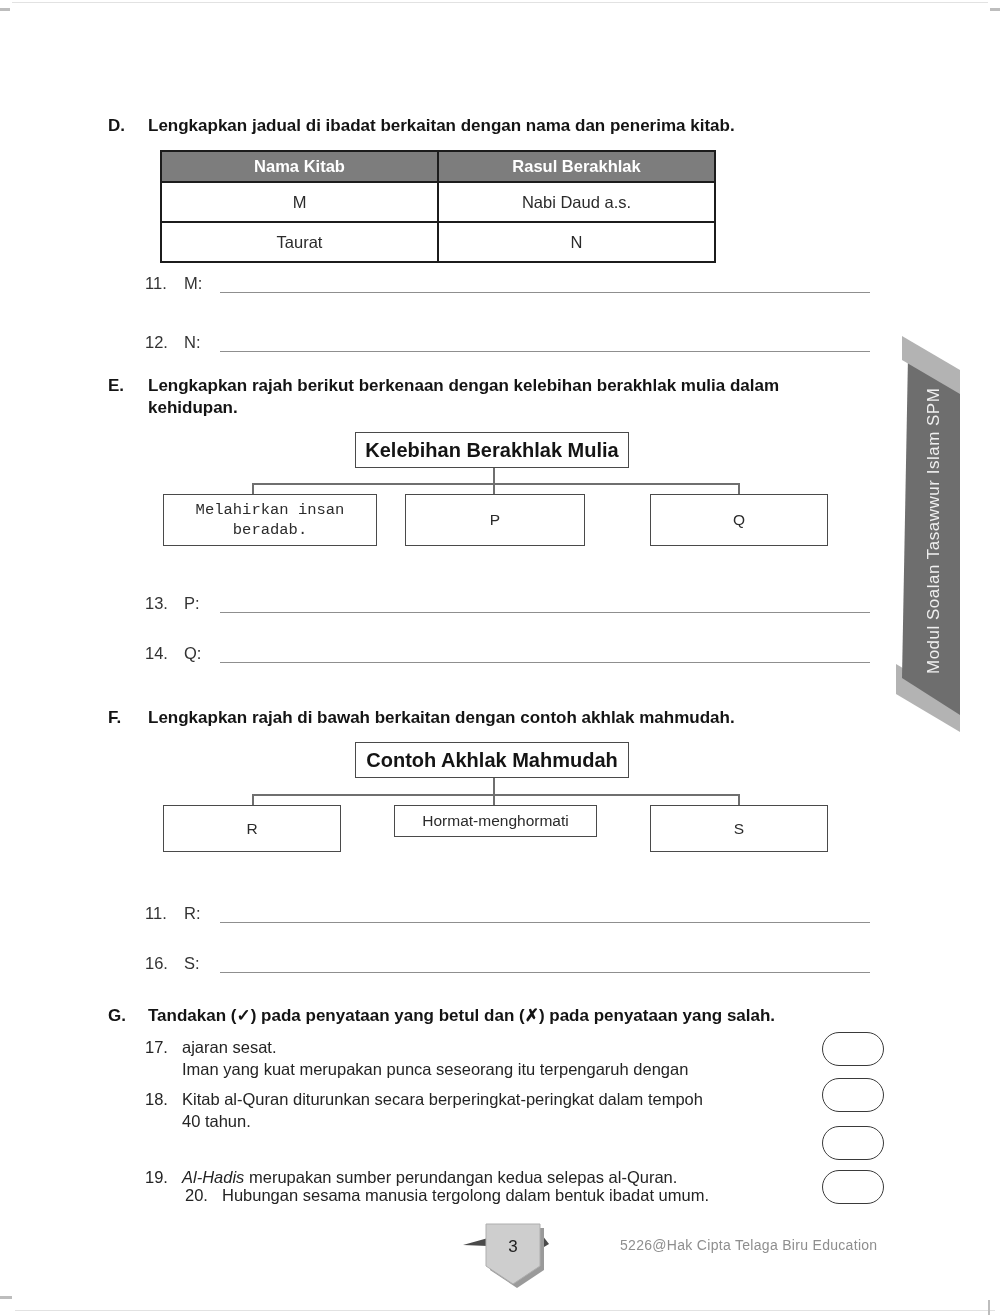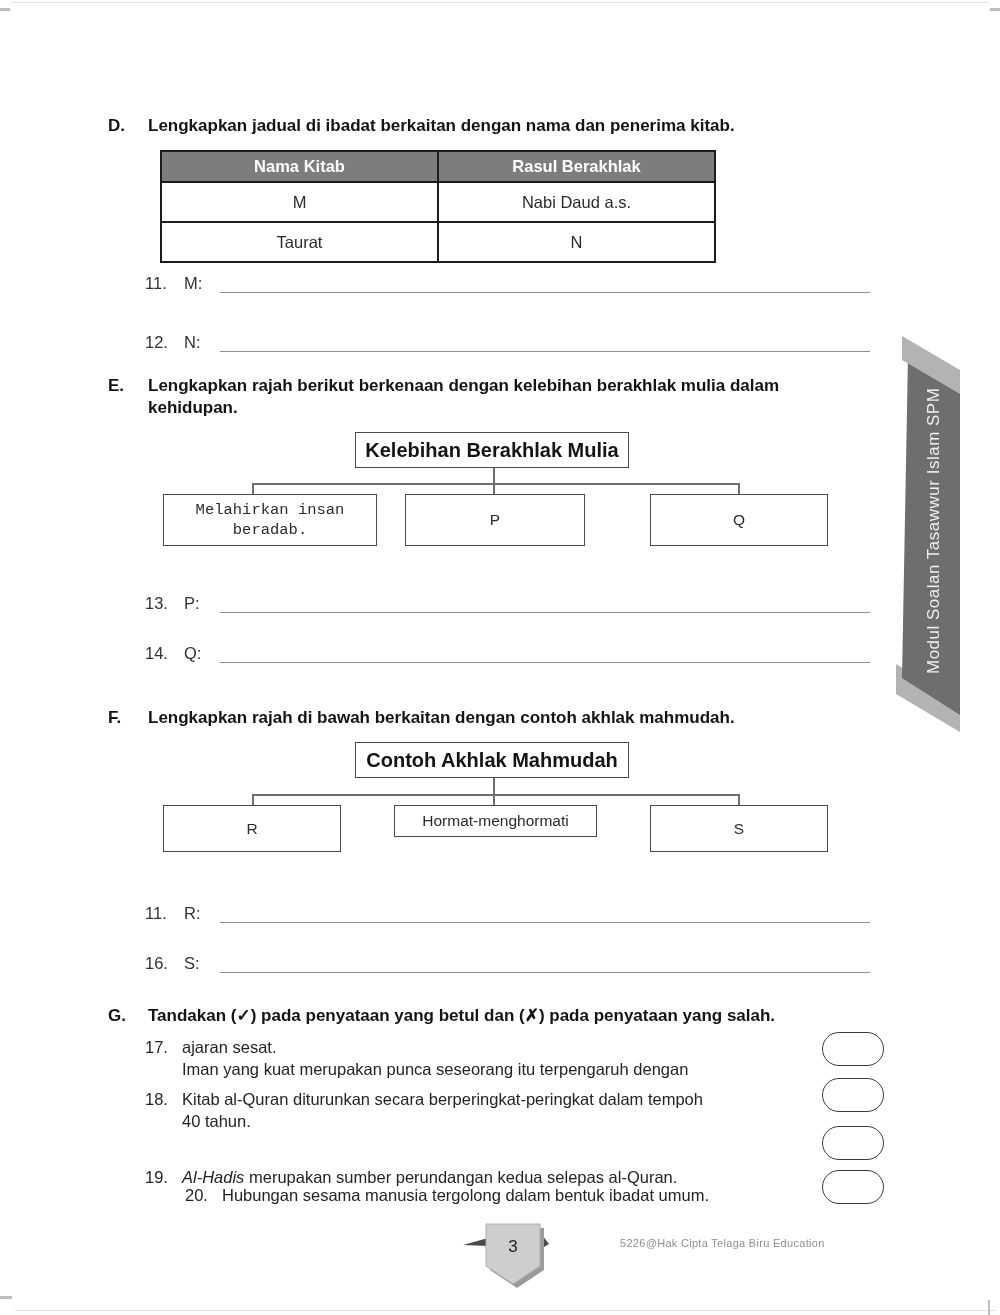--- a/index.html
+++ b/index.html
@@ -57,21 +57,21 @@
   
   .ribbon-svg { position:absolute; left:888px; top:330px; }
   .ribbon-label { position:absolute; left:910px; top:378px; width:48px; height:306px;
                   display:flex; align-items:center; justify-content:center;
                   writing-mode:vertical-rl; transform:rotate(180deg);
                   font-size:17px; color:#efefef; letter-spacing:0.5px; white-space:nowrap; }
 
   
   .badge-svg { position:absolute; left:455px; top:1218px; }
   .badge-svg text { font-family:"Liberation Sans", sans-serif; font-size:17px; fill:#222; }
-  .copyright { position:absolute; left:620px; top:1237px; font-size:11px;
+  .copyright { position:absolute; left:620px; top:1237px; font-size:14px;
                color:#8e8e8e; letter-spacing:0.3px; }
 </style>
 </head>
 <body>
 
 <div class="page">
 
   <div class="crop-line" style="left:12px; top:2px; width:976px;"></div>
   <div class="crop" style="left:0; top:8px; width:10px; height:3px;"></div>
   <div class="crop" style="left:990px; top:8px; width:10px; height:3px;"></div>

